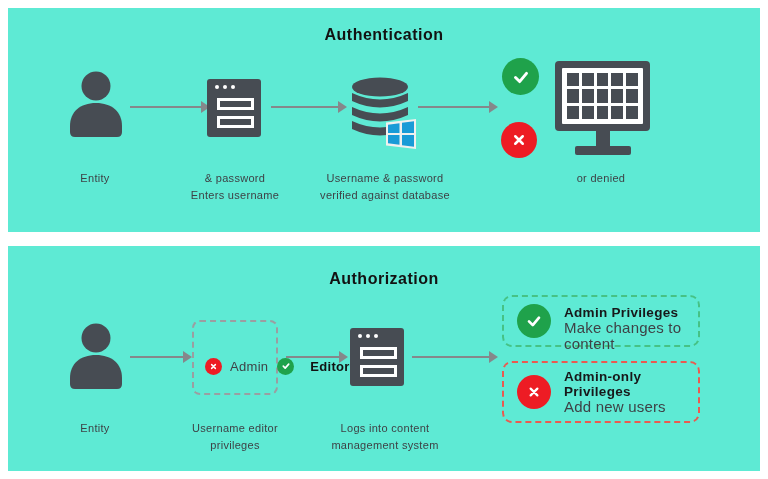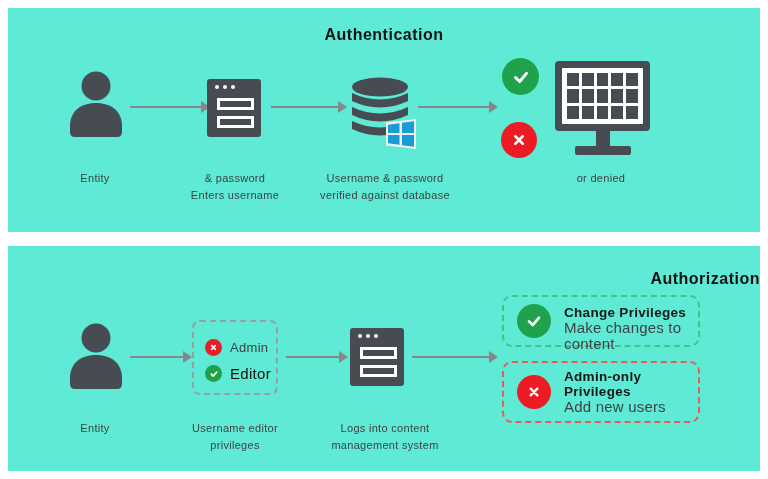--- a/index.html
+++ b/index.html
@@ -11,21 +11,21 @@
     position:absolute; left:8px; width:752px; background:#5eead4;
   }
   #panel-auth  { top:8px;   height:224px; }
   #panel-authz { top:246px; height:225px; }
 
   .panel-title {
     position:absolute; left:0; width:100%; text-align:center;
     font-size:16px; font-weight:bold; letter-spacing:.5px; color:#121212;
   }
   #panel-auth  .panel-title { top:18px; }
-  #panel-authz .panel-title { top:24px;text-align:right; }
+  #panel-authz .panel-title { top:24px; }
 
   .abs { position:absolute; }
 
   
   .arrow { position:absolute; height:2px; background:#85888b; }
   .arrow::after {
     content:""; position:absolute; right:-2px; top:-5px;
     border-top:6px solid transparent; border-bottom:6px solid transparent;
     border-left:9px solid #85888b;
   }
@@ -72,26 +72,26 @@
 
   
   .lbl {
     position:absolute; text-align:center; font-size:11px; line-height:17px;
     color:#3e4246; letter-spacing:.3px;
   }
 
   
   .role-box {
     position:absolute; border:2px dashed #9b9ea1; border-radius:8px;
-    box-sizing:border-box; display:flex; flex-direction:column; gap:9px;
+    box-sizing:border-box; display:flex; flex-direction:row; gap:9px;
     padding:17px 0 0 11px;
   }
   .role-row { display:flex; align-items:center; gap:8px; }
   .role-name { font-size:13px; color:#3e4246; letter-spacing:.3px; }
-  .role-name.bold { font-weight:normal; font-size:15px; color:#121212; }
+  .role-name.bold { font-weight:bold; font-size:13px; color:#121212;margin-left:8px; }
 
   
   .priv-box {
     position:absolute; border-radius:10px; box-sizing:border-box;
   }
   .priv-green { border:2px dashed #46c285; }
   .priv-red   { border:2px dashed #ea5a50; }
   .priv-title { font-size:13.5px; font-weight:bold; color:#17181a; letter-spacing:.3px; }
   .priv-line  { font-size:15px; color:#3e4246; line-height:16px; letter-spacing:.2px; }
 </style>
@@ -238,21 +238,21 @@
 
   <div class="arrow" style="left:404px; top:110px; width:84px;"></div>
 
   <div class="priv-box priv-green" style="left:494px; top:49px; width:198px; height:52px;">
     <div class="abs badge badge-green" style="left:13px; top:7px; width:34px; height:34px;">
       <svg width="20" height="20" viewBox="0 0 24 24">
         <path d="M6 12.5 L10.5 17 L18 8" stroke="#fff" stroke-width="3.2" fill="none" stroke-linecap="round" stroke-linejoin="round"></path>
       </svg>
     </div>
     <div class="abs" style="left:60px; top:8px;">
-      <div class="priv-title">Change Privileges</div>
+      <div class="priv-title">Admin Privileges</div>
       <div class="priv-line">Make changes to content</div>
     </div>
   </div>
 
   <div class="priv-box priv-red" style="left:494px; top:115px; width:198px; height:62px;">
     <div class="abs badge badge-red" style="left:13px; top:12px; width:34px; height:34px;">
       <svg width="18" height="18" viewBox="0 0 24 24">
         <path d="M7.5 7.5 L16.5 16.5 M16.5 7.5 L7.5 16.5" stroke="#fff" stroke-width="3" fill="none" stroke-linecap="round"></path>
       </svg>
     </div>

